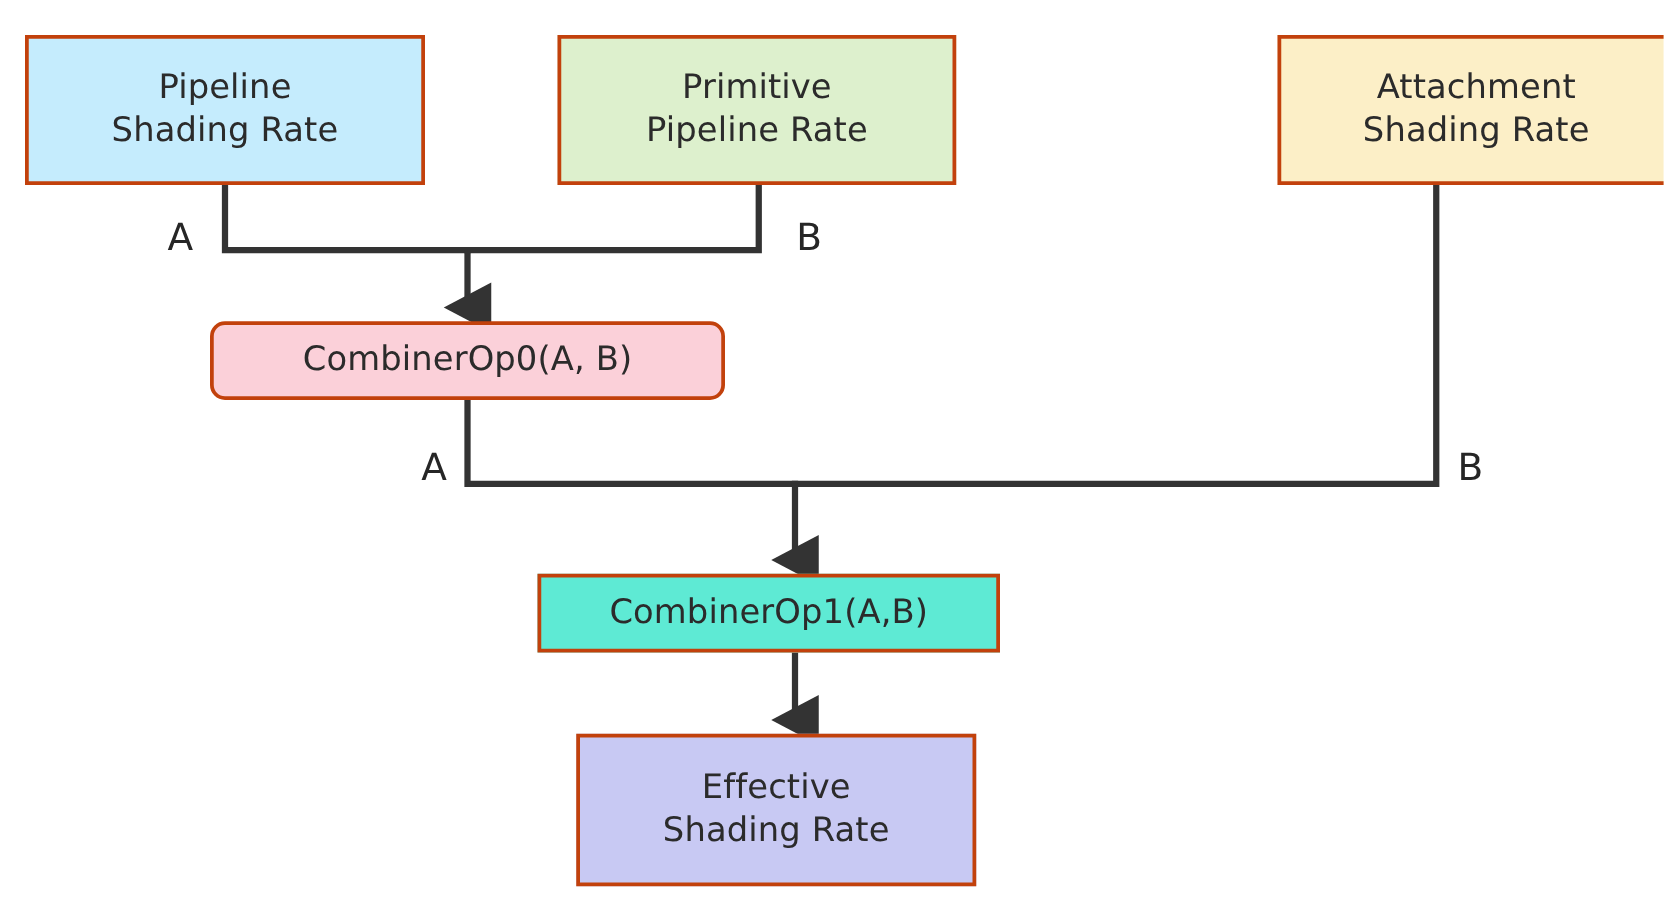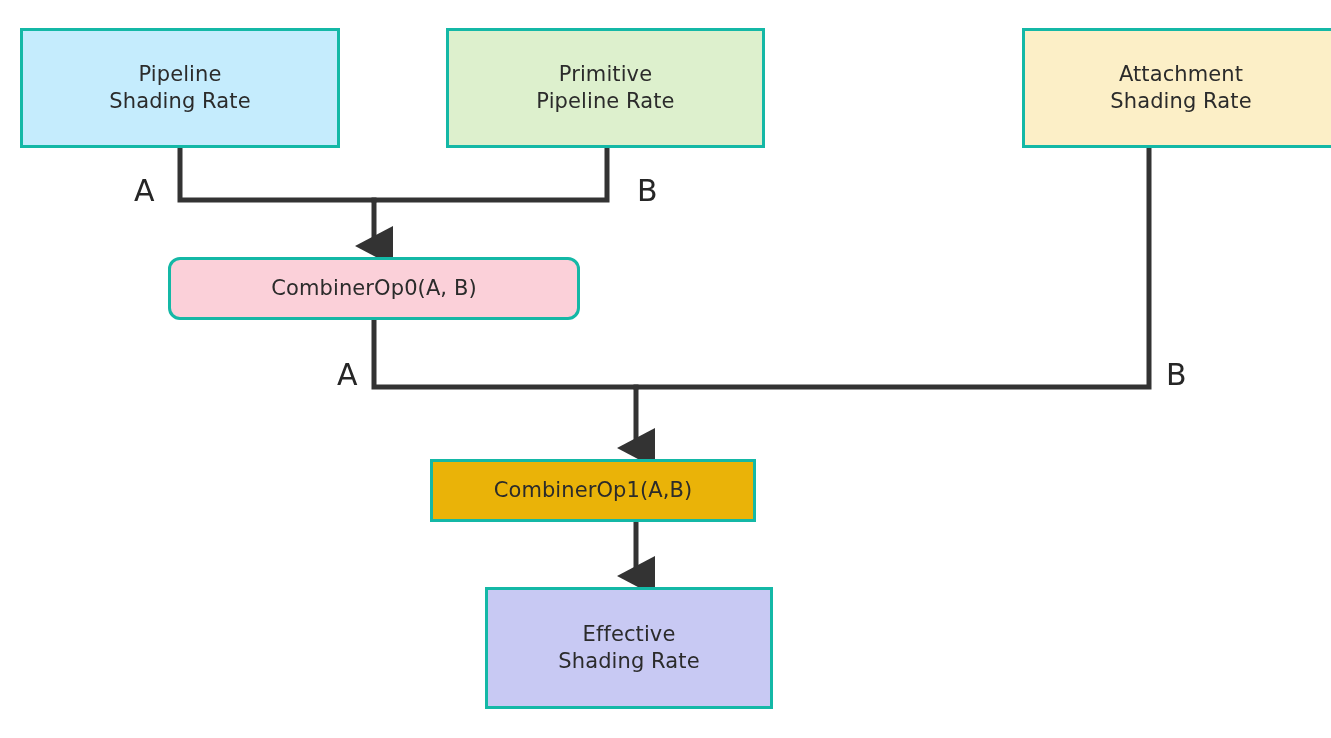--- a/index.html
+++ b/index.html
@@ -21,27 +21,27 @@
   #diagram-svg {
     position: absolute;
     left: 0;
     top: 0;
     width: 1331px;
     height: 738px;
   }
   .node-box {
     position: absolute;
     box-sizing: border-box;
-    border: 3px solid #14b8a6;
+    border: 3px solid #c2410c;
     display: flex;
     align-items: center;
     justify-content: center;
     text-align: center;
     color: #2b2b2b;
-    font-size: 21px;
+    font-size: 27px;
     line-height: 1.28;
     font-weight: 400;
     letter-spacing: 0.1px;
     white-space: pre-line;
   }
   .edge-label {
     position: absolute;
     color: #262626;
     font-size: 30px;
     line-height: 1;
@@ -98,23 +98,23 @@
 Shading Rate</div>
 
   <div class="node-box" style="left:446px; top:28px; width:319px; height:120px; background:#ddf0cd;">Primitive
 Pipeline Rate</div>
 
   <div class="node-box" style="left:990px; top:28px; width:318px; height:120px; background:#fcefc7;margin-left:32px;">Attachment
 Shading Rate</div>
 
   <div class="node-box" style="left:168px; top:257px; width:412px; height:63px; background:#fbd0d9;border-radius:12px;">CombinerOp0(A, B)</div>
 
-  <div class="node-box" style="left:430px; top:459px; width:326px; height:63px; background:#eab308;">CombinerOp1(A,B)</div>
+  <div class="node-box" style="left:430px; top:459px; width:370px; height:63px; background:#5eead4;">CombinerOp1(A,B)</div>
 
-  <div class="node-box" style="left:485px; top:587px; width:288px; height:122px; background:#c8c9f3;">Effective
+  <div class="node-box" style="left:461px; top:587px; width:320px; height:122px; background:#c8c9f3;">Effective
 Shading Rate</div>
 
   <div class="edge-label" style="left:134px; top:176px;">A</div>
 
   <div class="edge-label" style="left:637px; top:176px;">B</div>
 
   <div class="edge-label" style="left:337px; top:360px;">A</div>
 
   <div class="edge-label" style="left:1166px; top:360px;">B</div>
 

